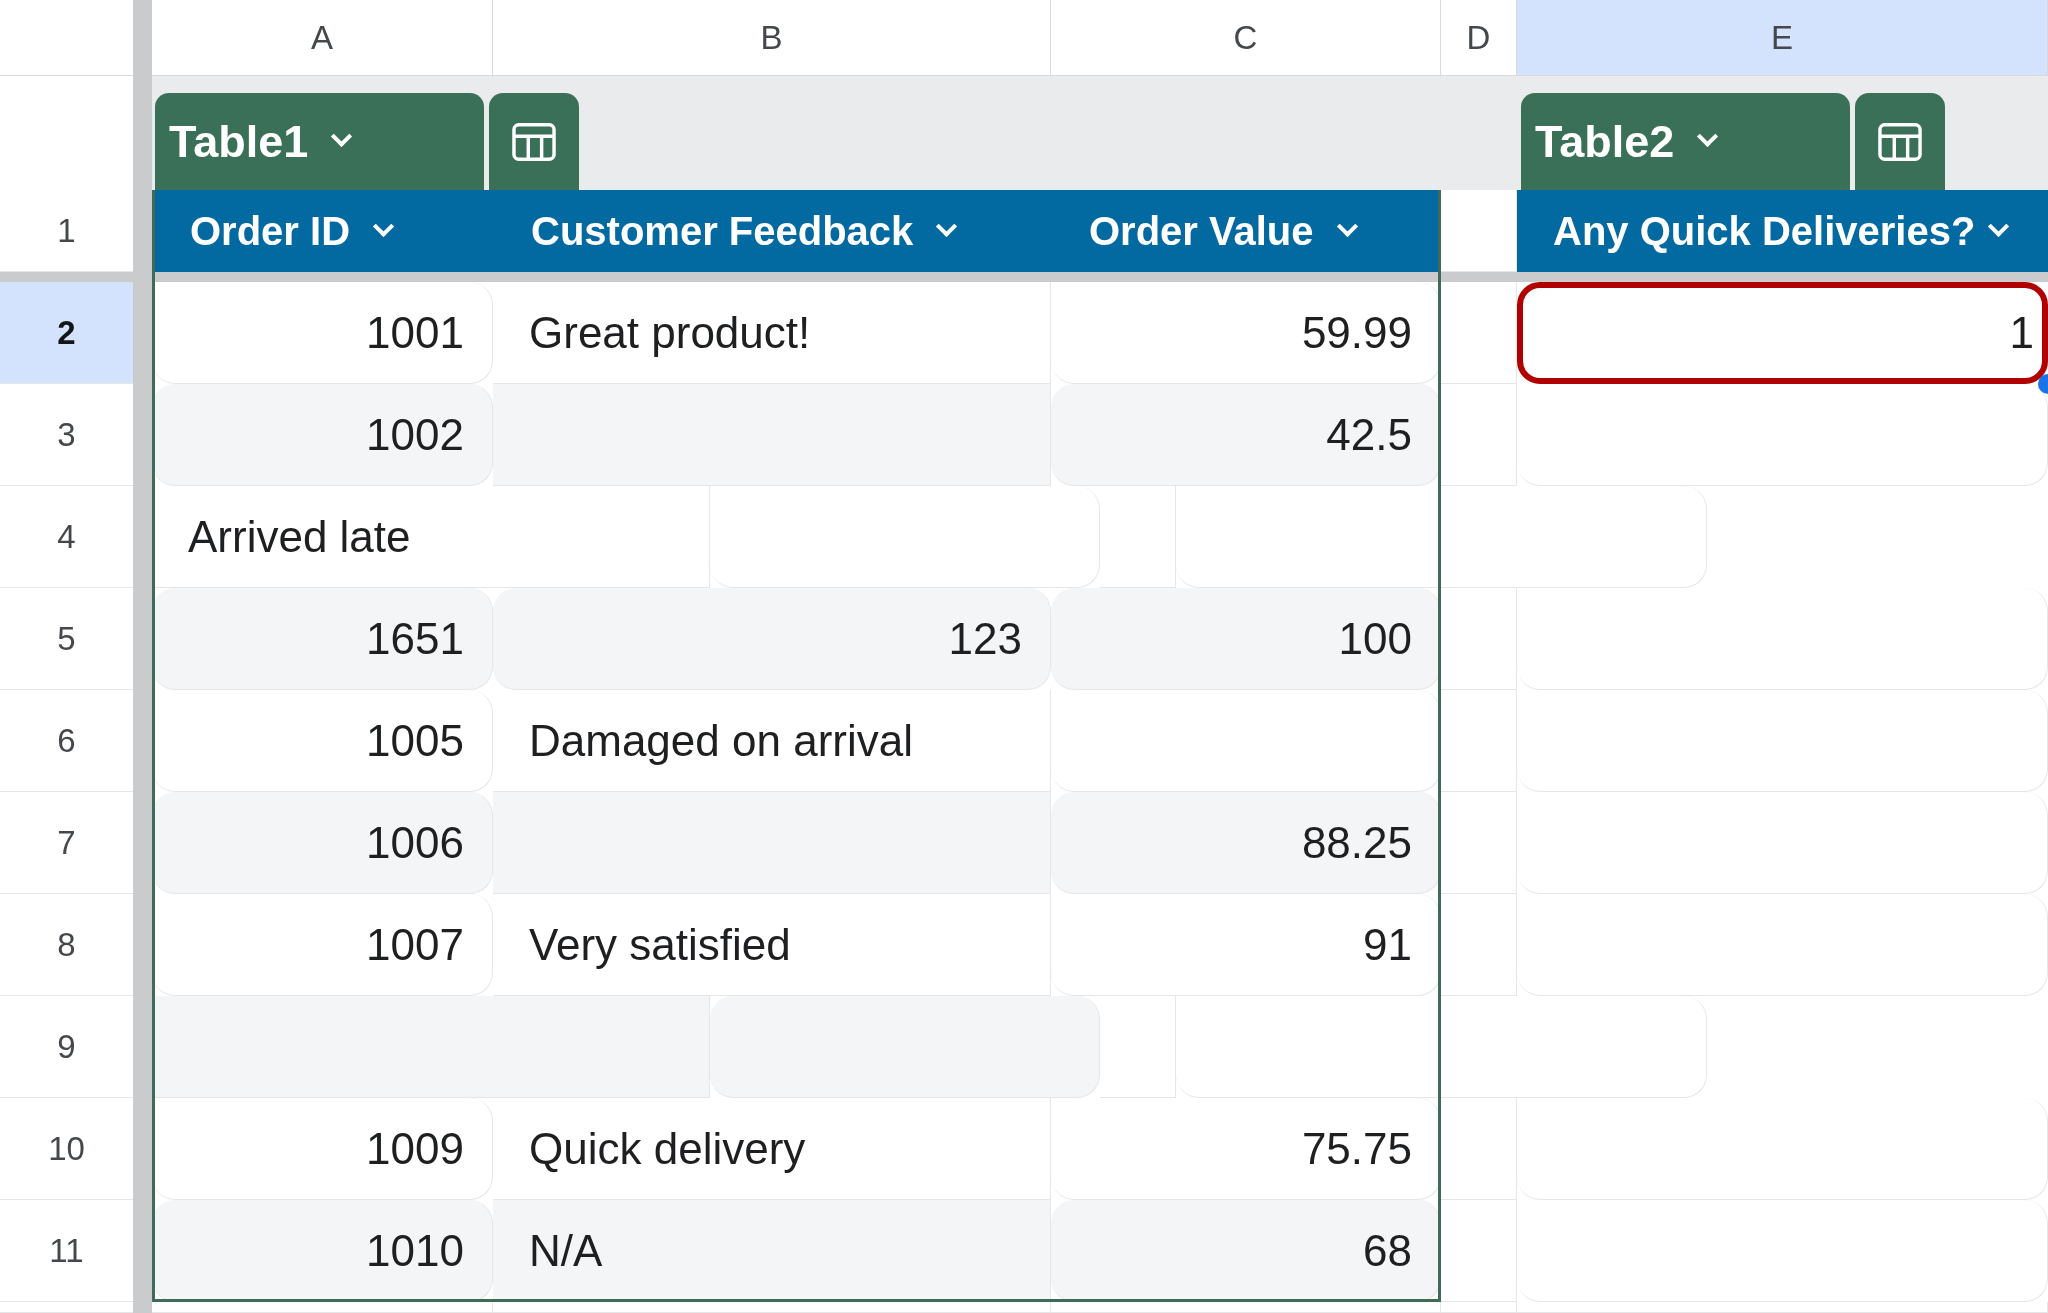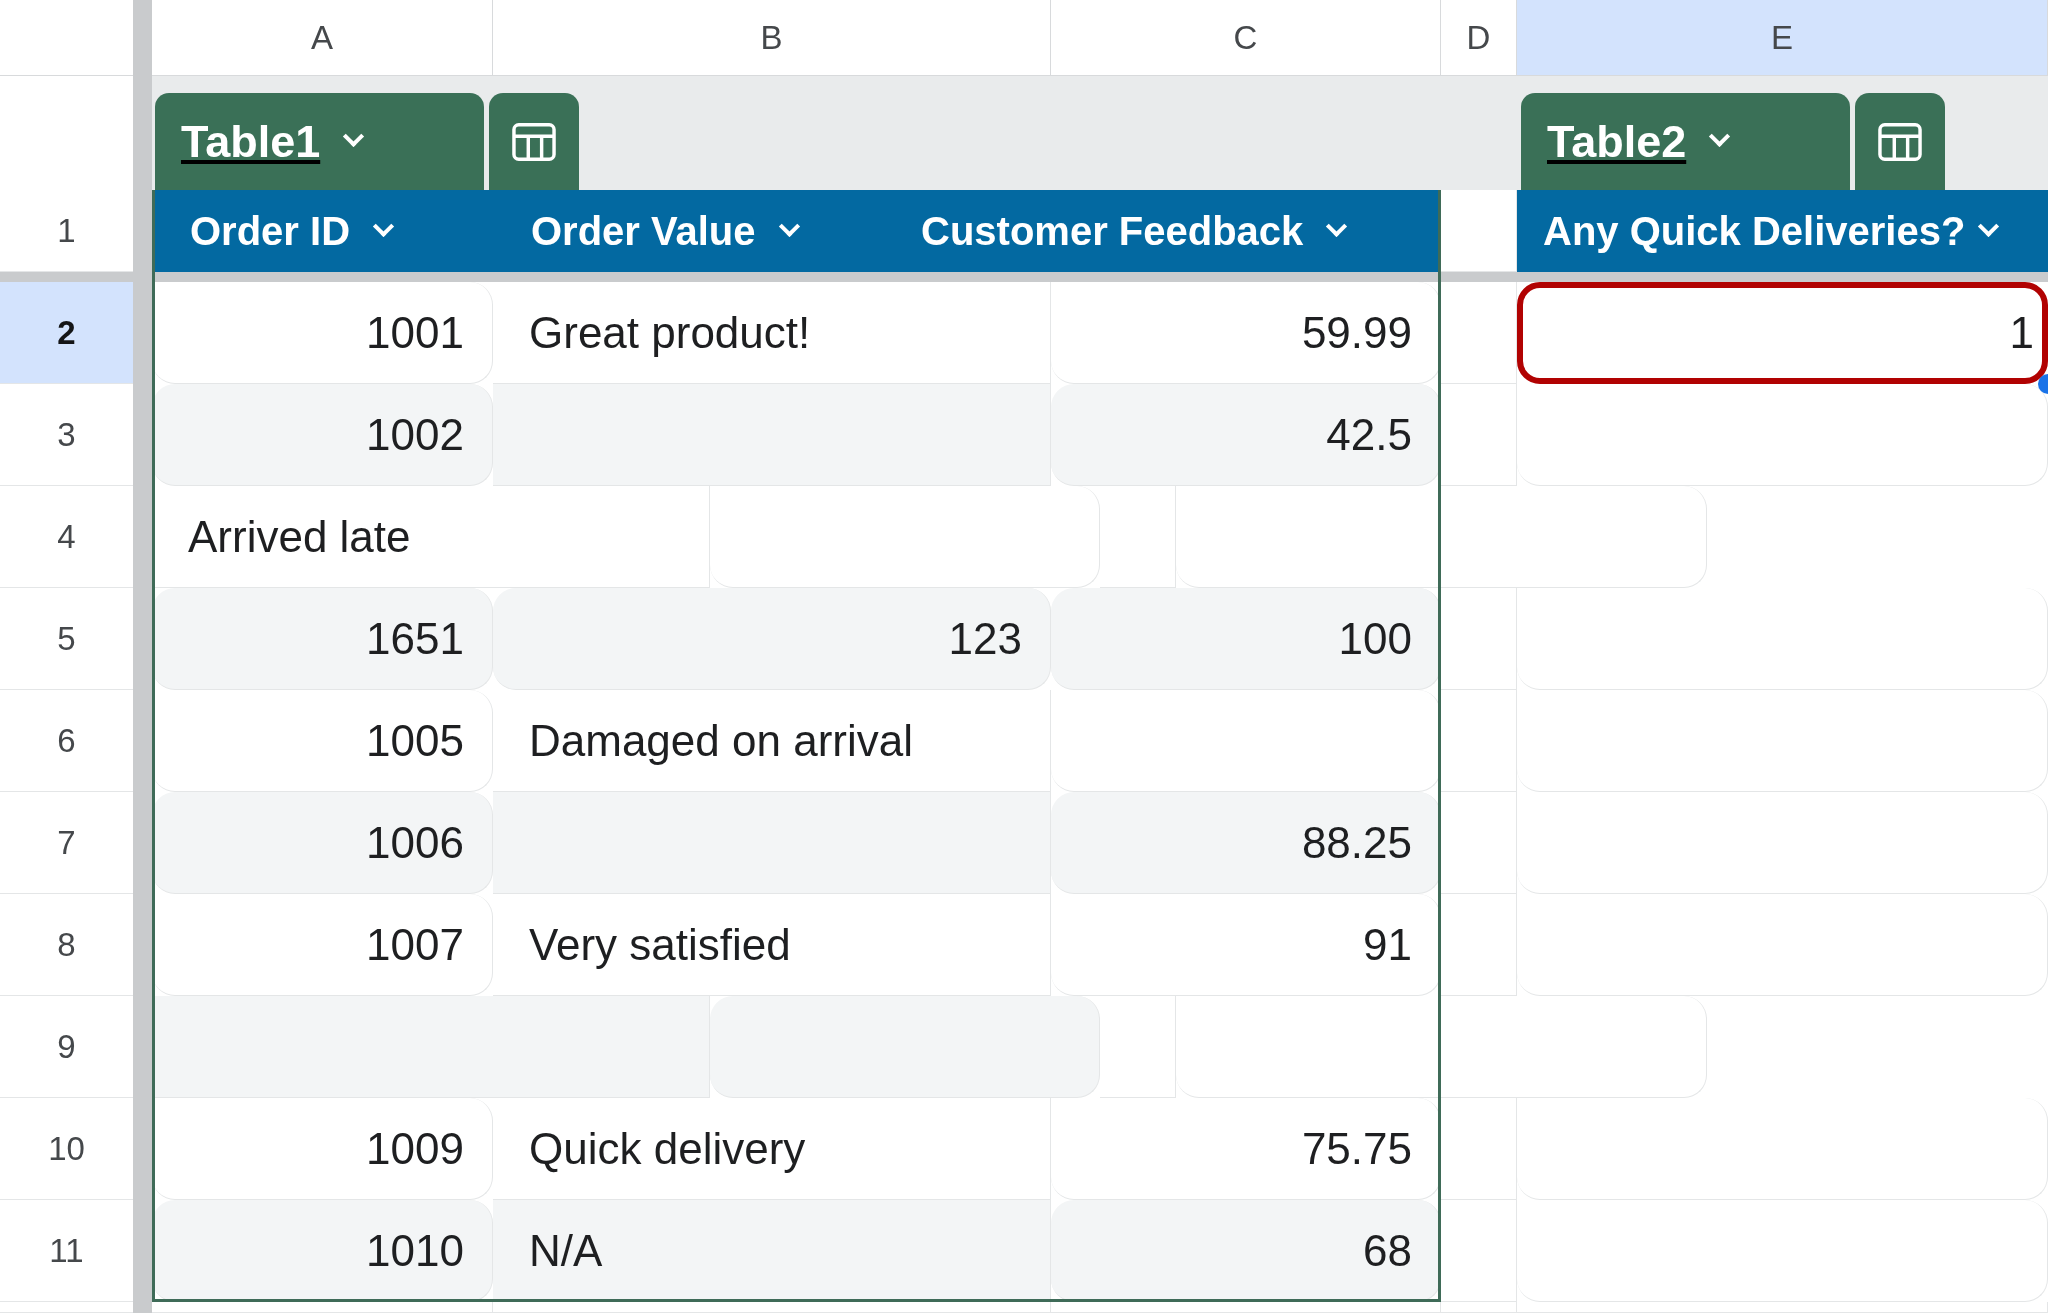--- a/index.html
+++ b/index.html
@@ -27,37 +27,37 @@
   .corner { width:133px; border-right:none; }
   .ch.sel { background:#d3e3fd; }
 
   
   .bandL { flex:none; width:133px; background:#fff; }
   .bandR { flex:none; width:1896px; position:relative; background:#e9ebec; }
   .chip { position:absolute; bottom:0; width:424px; height:97px; display:flex; gap:5px; }
   #chip1 { left:3px; }
   #chip2 { left:1369px; }
   .seg { background:#3a7057; border-radius:14px 14px 0 0; display:flex; align-items:center; height:100%; }
-  .seg-main { flex:1; min-width:0; padding:0 26px;text-decoration:underline; }
+  .seg-main { flex:1; min-width:0; padding:0 14px; }
   .seg-icon { flex:none; width:90px; justify-content:center; }
   .chip-name { color:#fff; font-weight:700; font-size:45px; white-space:nowrap; }
 
   .chev { flex:none; width:15px; height:15px;
           border-right:4px solid #fff; border-bottom:4px solid #fff;
           transform:rotate(45deg); margin:-10px 0 0 26px; }
 
   
   .rowhdr { flex:none; width:133px; display:flex; align-items:center; justify-content:center;
             background:#fff; font-size:33px; color:#45484b; border-bottom:1px solid #e4e6e7; }
   .rowhdr.sel { background:#d3e3fd; font-weight:700; color:#141517; }
 
   
   .g { flex:none; display:flex; align-items:center; background:#0369a1; color:#fff;
        font-weight:700; font-size:40px; padding-left:38px; overflow:hidden; white-space:nowrap; }
-  .g.ge { padding-left:26px; }
+  .g.ge { padding-left:36px; }
   .g.ge .chev { margin-left:16px; }
 
   
   .c { flex:none; display:flex; align-items:center; background:#fff; font-size:44px; color:#1e1f21;
        border-right:1px solid #e4e6e7; border-bottom:1px solid #e4e6e7;
        overflow:hidden; white-space:nowrap; }
   .alt { background:#f3f5f6; }
   .num { justify-content:flex-end; padding-right:28px;border-radius:23px; }
   .txt { padding-left:36px; }
 
@@ -122,26 +122,26 @@
     </div>
   </div>
 
   <div class="xrow h-hdr">
     <div class="rowhdr">1</div>
     <div class="strip"></div>
     <div class="g w-a">
       <span>Order ID</span>
       <span class="chev"></span>
     </div>
+    <div class="g w-b">
+      <span>Customer Feedback</span>
+      <span class="chev"></span>
+    </div>
     <div class="g w-c">
       <span>Order Value</span>
-      <span class="chev"></span>
-    </div>
-    <div class="g w-b">
-      <span>Customer Feedback</span>
       <span class="chev"></span>
     </div>
     <div class="c w-d"></div>
     <div class="g w-e ge">
       <span>Any Quick Deliveries?</span>
       <span class="chev"></span>
     </div>
   </div>
 
   <div class="hdivrow"></div>

